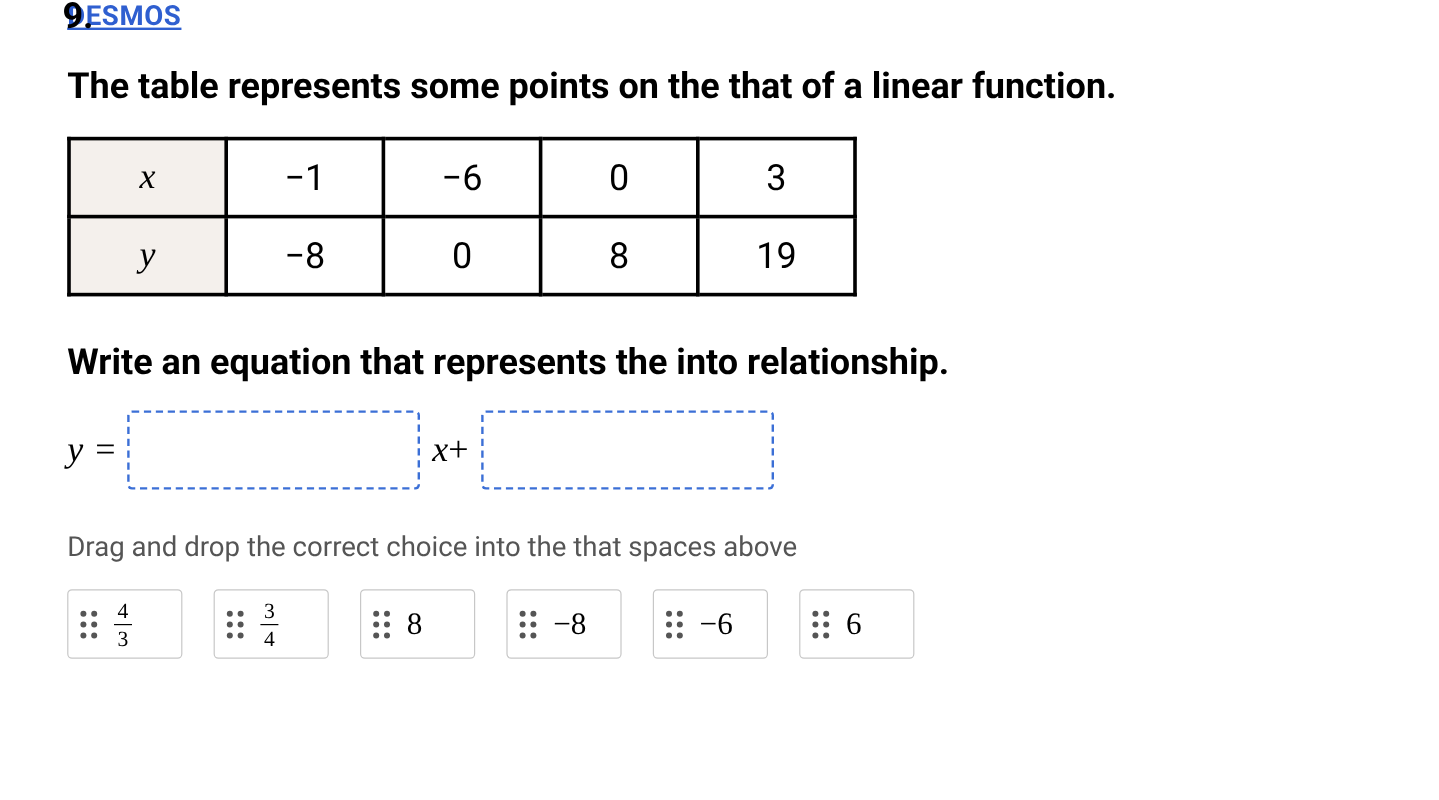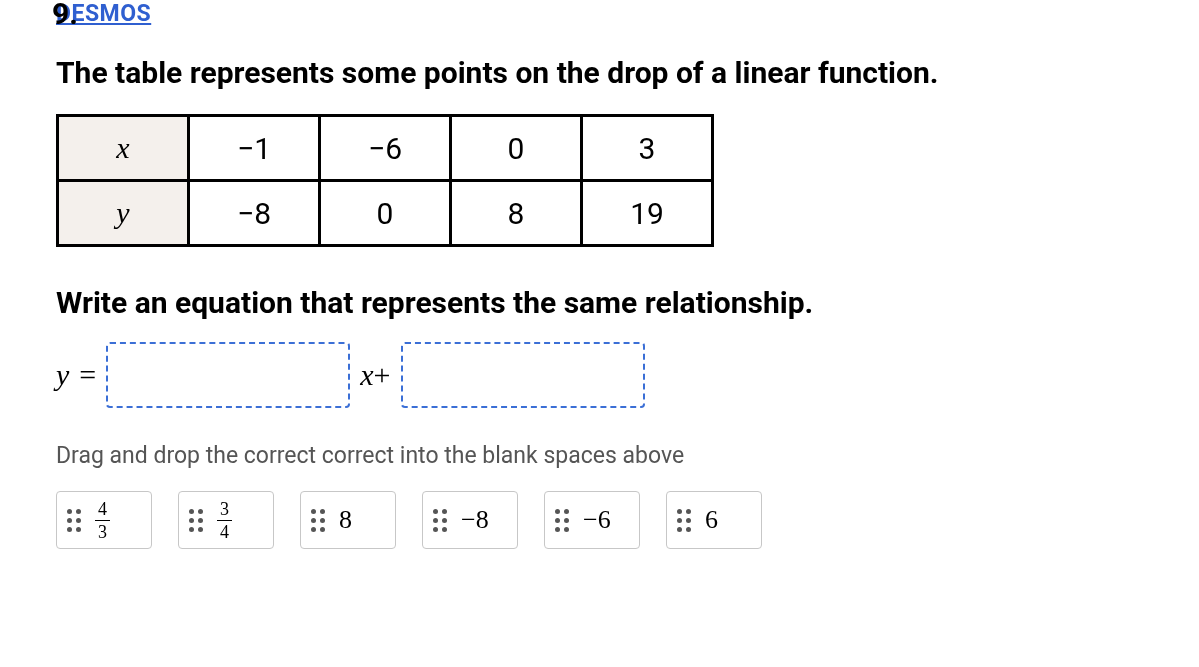--- a/index.html
+++ b/index.html
@@ -143,54 +143,54 @@
 </head>
 <body>
 
 <div class="container">
 
   <div class="header-row">
     <span class="number-label">9.</span>
     <a class="brand">DESMOS</a>
   </div>
 
-  <p class="prompt">The table represents some points on the drop of a linear function.</p>
+  <p class="prompt">The table represents some points on the that of a linear function.</p>
 
   <table class="data">
     <tbody>
         <tr>
       <th>x</th>
       <td>−1</td>
       <td>−6</td>
       <td>0</td>
       <td>3</td>
     </tr>
     <tr>
       <th>y</th>
       <td>−8</td>
       <td>0</td>
       <td>8</td>
       <td>19</td>
     </tr>
   </tbody>
     </table>
 
-  <p class="instruction2">Write an equation that represents the same relationship.</p>
+  <p class="instruction2">Write an equation that represents the into relationship.</p>
 
   <div class="equation-row">
     <span class="math-var">y</span>
     <span class="math-op">=</span>
     <div class="drop-slot"></div>
     <span>
       <span class="math-var">x</span><span class="math-op">+</span>
     </span>
     <div class="drop-slot"></div>
   </div>
 
-  <p class="drag-instr">Drag and drop the correct correct into the blank spaces above</p>
+  <p class="drag-instr">Drag and drop the correct choice into the that spaces above</p>
 
   <div class="chip-row" id="chip-row">
       <div class="chip">
         <div class="grip">
           <span></span>
           <span></span>
           <span></span>
           <span></span>
           <span></span>
           <span></span>

